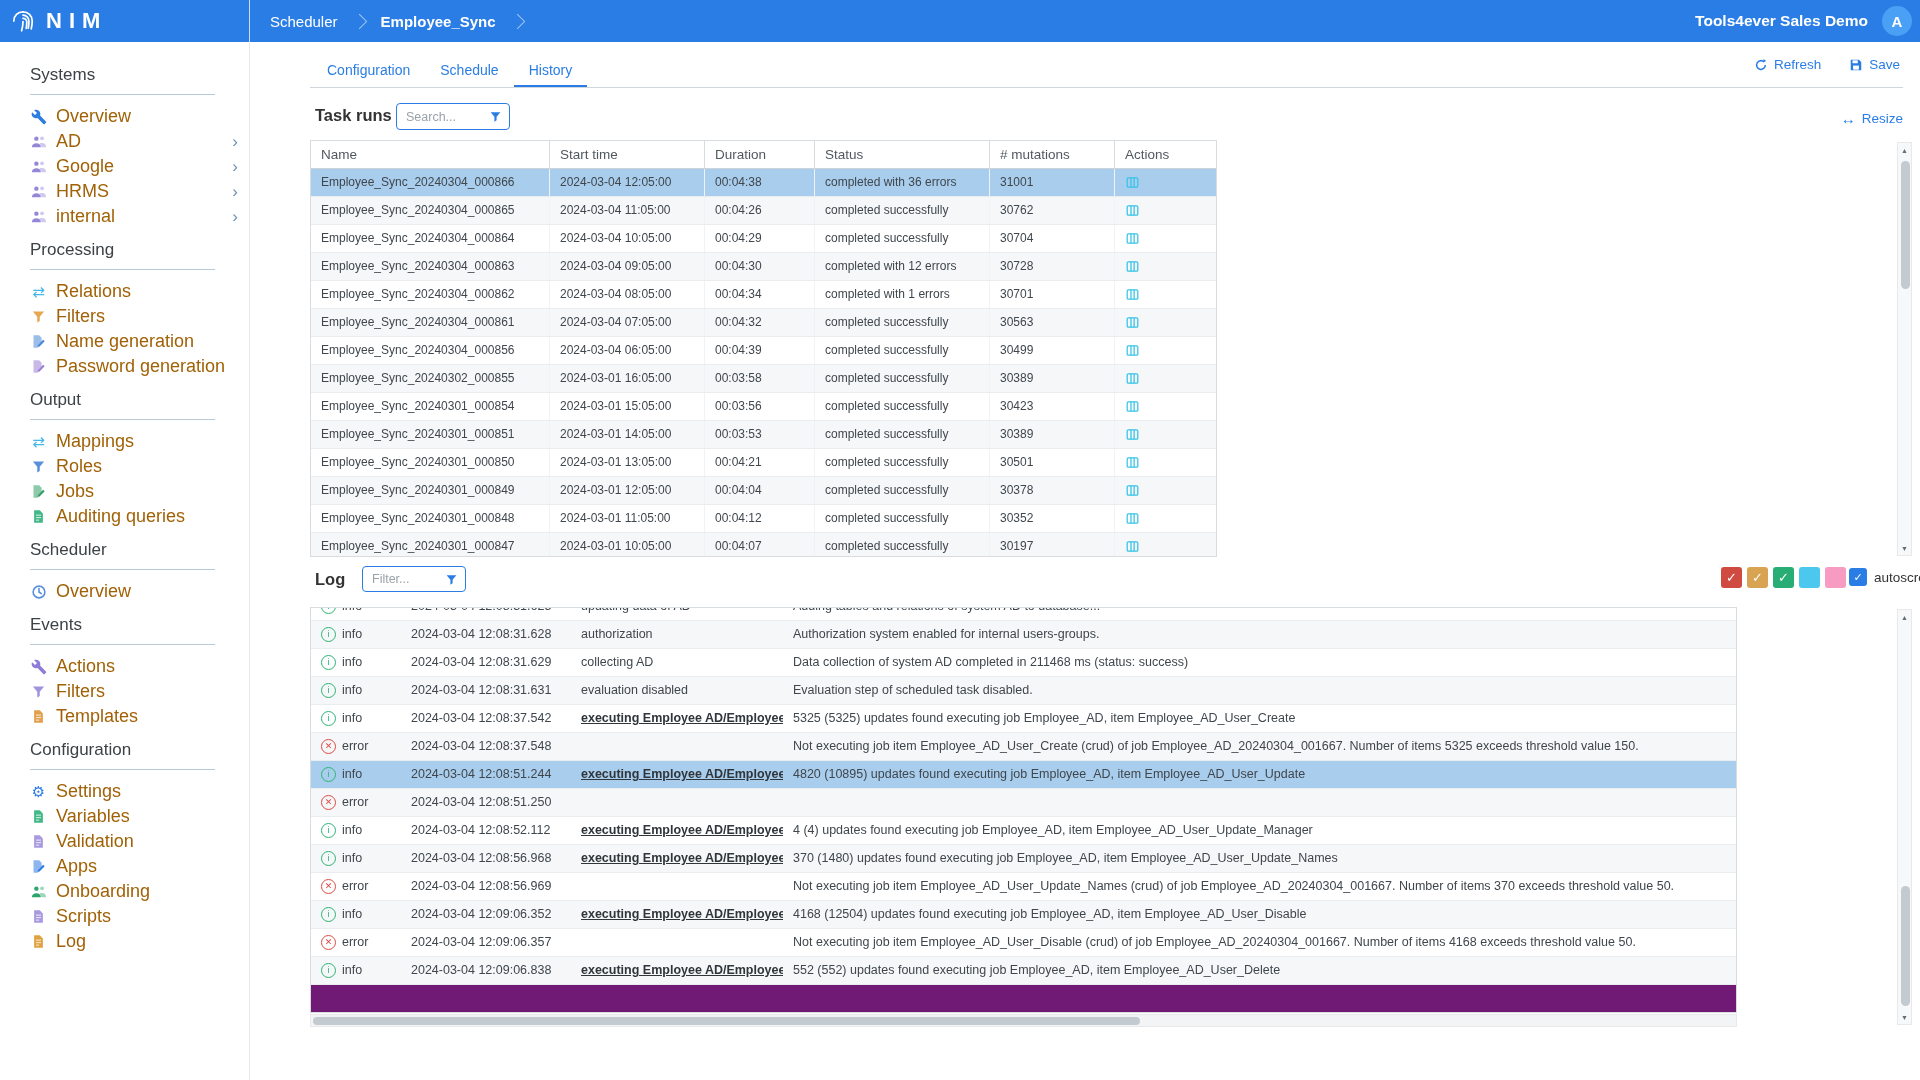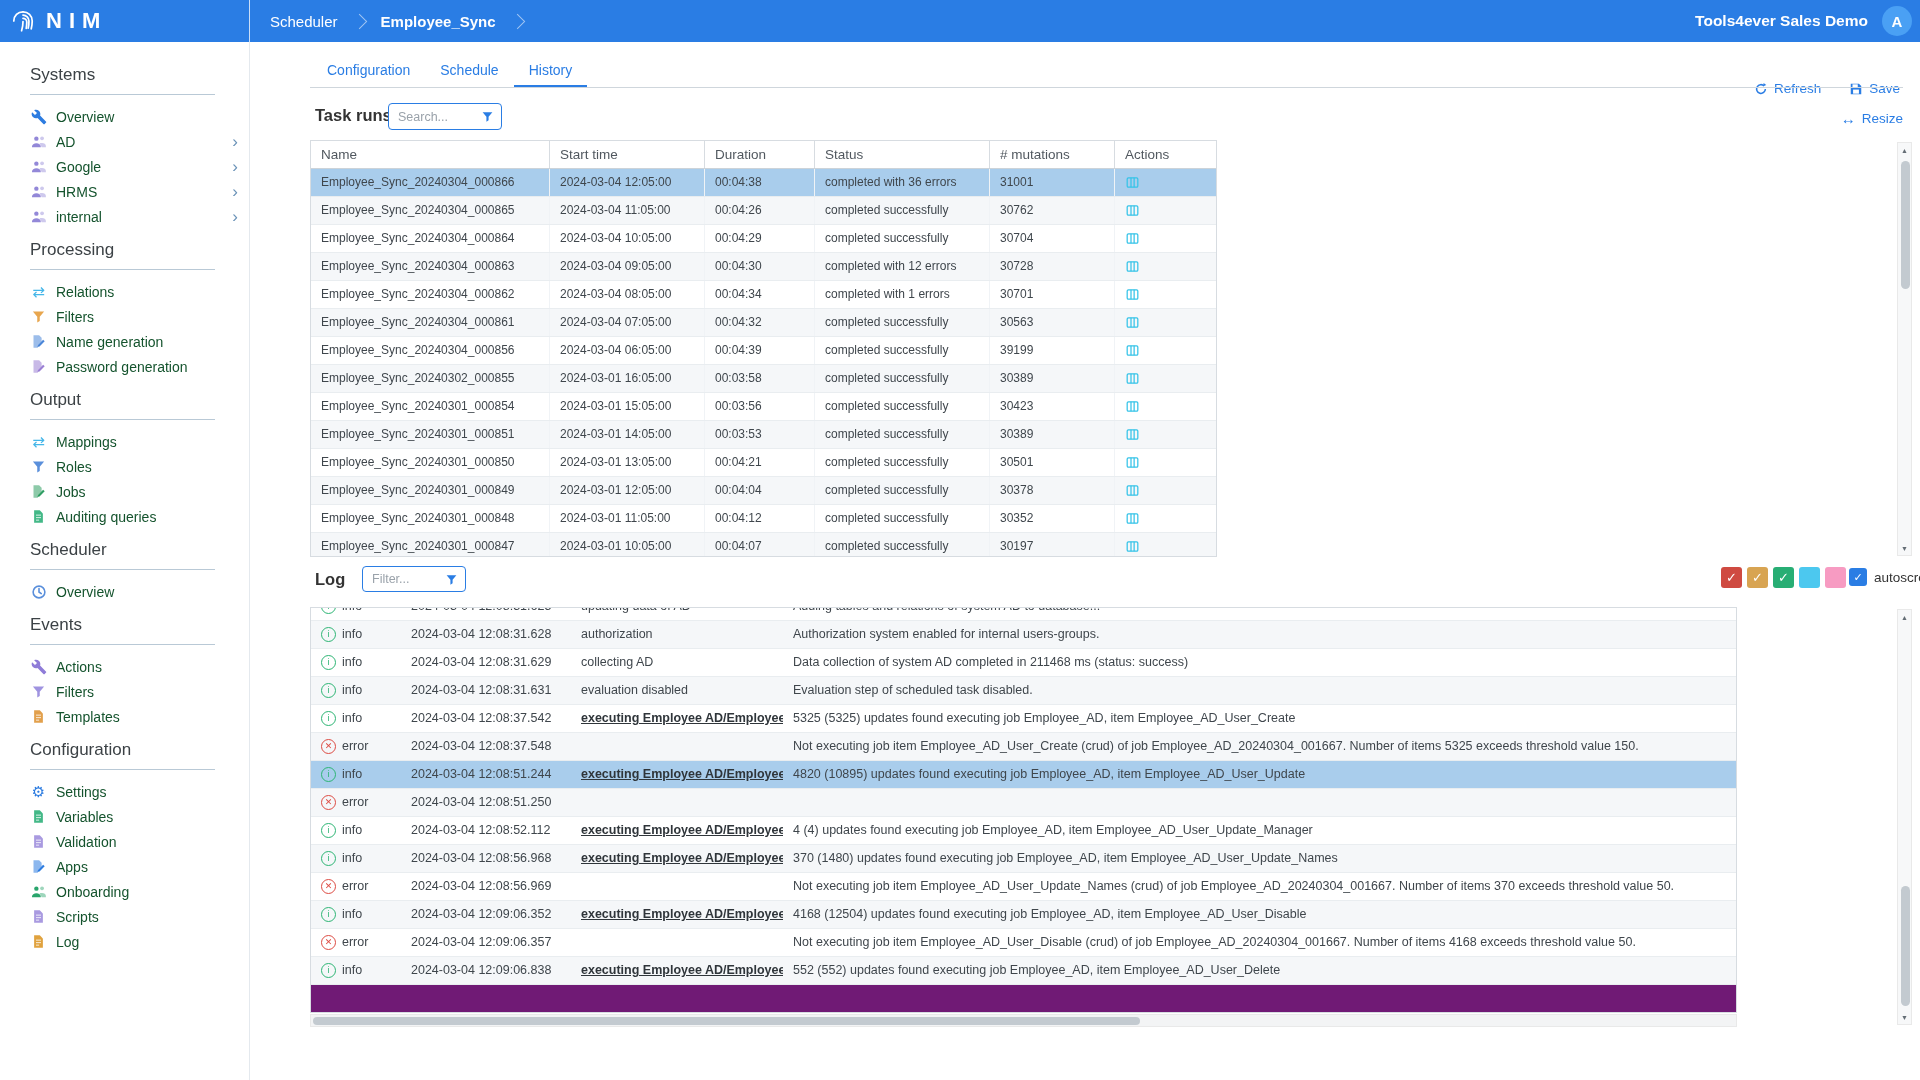--- a/index.html
+++ b/index.html
@@ -26,25 +26,25 @@
 
   
   .sidebar { position:absolute; left:0; top:42px; width:250px; height:1038px; background:#fff;
     border-right:1px solid #e4e9ee; padding:12px 0 0 30px; overflow:hidden; }
   .side-title { font-size:17px; color:#3c4246; margin-top:11px; }
   .side-divider { width:185px; height:1px; background:#b9c9d6; margin:9px 0 9px; }
   .side-item { display:flex; align-items:center; gap:9px; height:25px; width:208px;
     position:relative; cursor:pointer; }
   .side-icon { width:17px; height:17px; display:inline-flex; align-items:center; justify-content:center; }
   .side-icon .uni { font-size:15px; line-height:1; }
-  .side-label { font-size:14px; color:#14532d; }
+  .side-label { font-size:18px; color:#a16207; }
   .side-chev { position:absolute; right:0; top:1px; font-size:17px; color:#6b93b8; line-height:23px; }
 
   
-  .toolbar { position:absolute; top:57px; right:20px; display:flex; gap:28px;margin-top:24px; }
+  .toolbar { position:absolute; top:57px; right:20px; display:flex; gap:28px; }
   .tool-link { display:flex; align-items:center; gap:6px; color:#2a7de4; font-size:13.5px; cursor:pointer; }
   .tabs { position:absolute; left:312px; top:55px; height:33px; display:flex; }
   .tab { padding:7px 15px 0; font-size:14px; color:#2a7de4; cursor:pointer; height:33px; }
   .tab.active { border-bottom:3px solid #2a7de4; }
   .tabs-underline { position:absolute; left:310px; right:17px; top:87px; height:1px; background:#cfd6dc; }
 
   .sec-title { position:absolute; font-size:16.5px; font-weight:700; color:#333; }
   .combo { position:absolute; display:flex; align-items:center; border:1px solid #2a7de4;
     border-radius:4px; background:#fff; padding:0 7px 0 2px; }
   .combo input { border:0; outline:none; flex:1; min-width:0; font-size:12.5px; color:#444;
@@ -414,21 +414,21 @@
   </div>
 
   <nav class="tabs" id="tabs">
       <span class="tab">Configuration</span>
       <span class="tab">Schedule</span>
       <span class="tab active">History</span>
     </nav>
   <div class="tabs-underline"></div>
 
   <div class="sec-title" style="left:315px; top:106px;">Task runs</div>
-  <div class="combo" style="left:388px; top:103px; width:114px; height:27px;">
+  <div class="combo" style="left:396px; top:103px; width:114px; height:27px;">
     <input placeholder="Search..." style="">
     <span style="display:inline-flex;">
       <svg viewBox="0 0 24 24" width="13" height="13" fill="#2a7de4">
           <path d="M3 4h18l-7 8.5V19l-4 2.5v-9z"></path>
         </svg>
     </span>
   </div>
   <div class="resize-link">
     <span class="resize-ic">↔</span>
     <span>Resize</span>
@@ -537,21 +537,21 @@
               <line x1="14.6" y1="4.5" x2="14.6" y2="19.5"></line>
             </svg>
           </span>
         </div>
       </div>
       <div class="trow task-grid">
         <div class="cell">Employee_Sync_20240304_000856</div>
         <div class="cell">2024-03-04 06:05:00</div>
         <div class="cell">00:04:39</div>
         <div class="cell">completed successfully</div>
-        <div class="cell">39199</div>
+        <div class="cell">30499</div>
         <div class="cell actions-cell">
           <span style="display: inline-flex;">
             <svg viewBox="0 0 24 24" width="15" height="15" fill="none" stroke="#35c3e8" stroke-width="2">
               <rect x="3.5" y="4.5" width="17" height="15" rx="2"></rect>
               <line x1="9.6" y1="4.5" x2="9.6" y2="19.5"></line>
               <line x1="14.6" y1="4.5" x2="14.6" y2="19.5"></line>
             </svg>
           </span>
         </div>
       </div>

